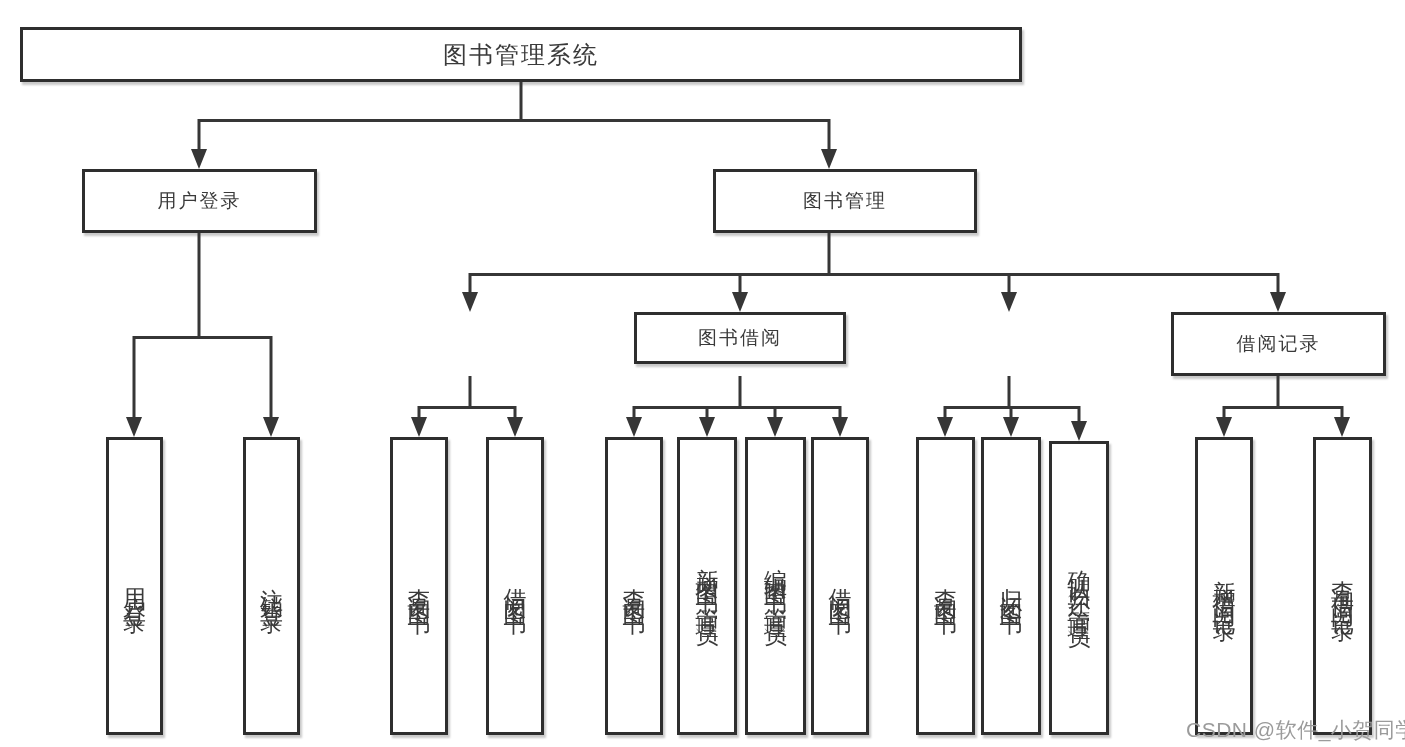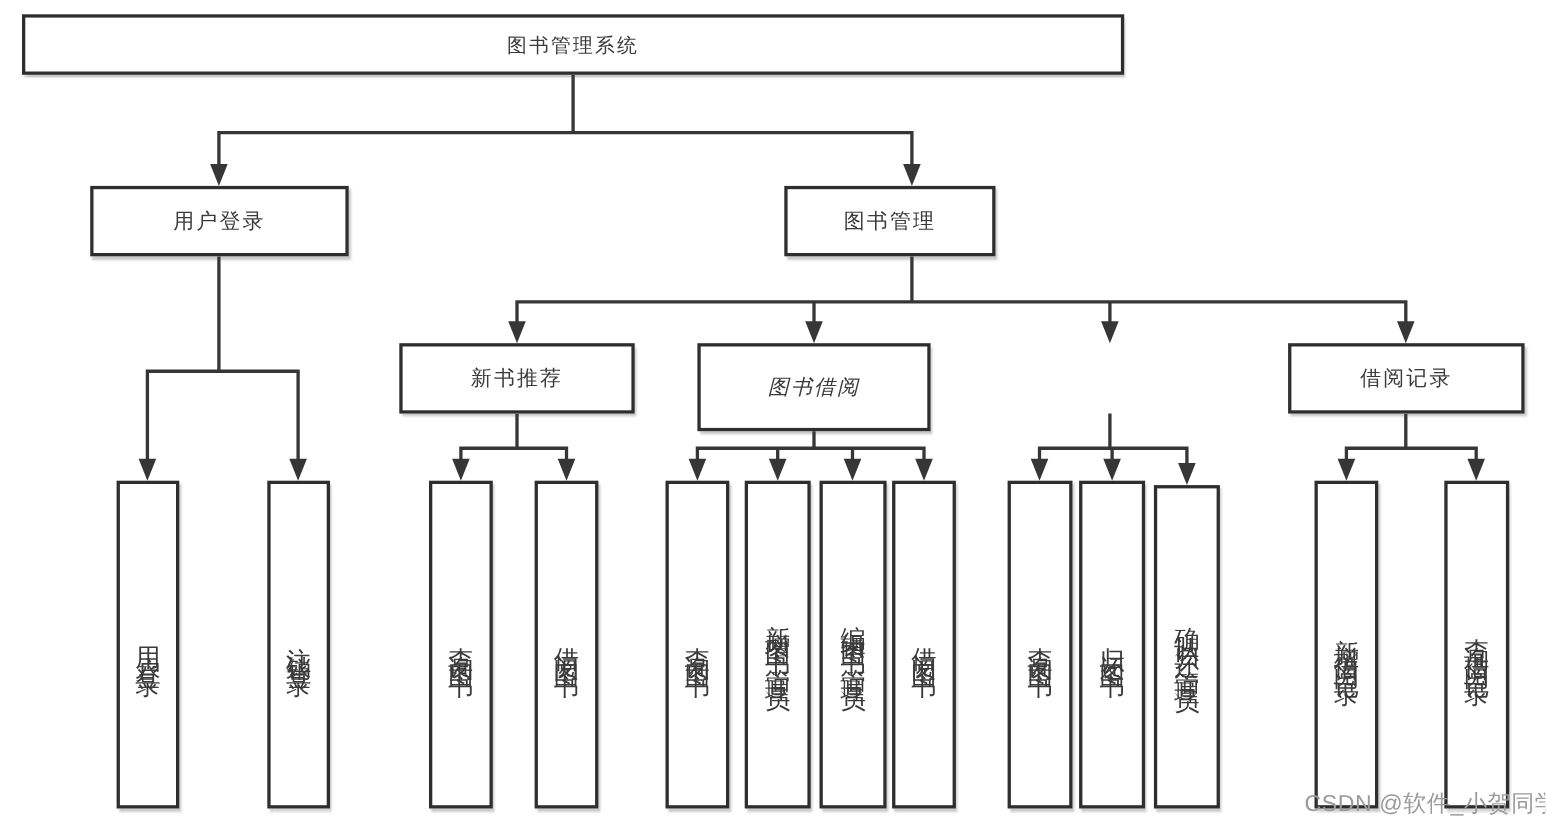--- a/index.html
+++ b/index.html
@@ -32,22 +32,23 @@
     justify-content: center;
     color: #3a3a3a;
     box-shadow: 2px 3px 2px rgba(60,60,60,0.28);
   }
   .node.h {
     font-size: 19px;
     letter-spacing: 2px;
     white-space: nowrap;
   }
   .node.root {
-    font-size: 18px;
+    font-size: 24px;
     letter-spacing: 2px;
+    margin-top: 14px;
   }
   .node.v {
     font-size: 23px;
   }
   .node.v .vtext {
     writing-mode: vertical-rl;
     text-orientation: mixed;
     letter-spacing: 8px;
     line-height: 1;
   }
@@ -128,24 +129,23 @@
       <polygon points="1003,417 1019,417 1011,437"></polygon>
       <polygon points="1071,421 1087,421 1079,441"></polygon>
       <polygon points="1216,417 1232,417 1224,437"></polygon>
       <polygon points="1334,417 1350,417 1342,437"></polygon>
     </g>
   </svg>
 
   <div class="node h root" style="left:20px; top:13px; width:1002px; height:55px;">图书管理系统</div>
 
   <div class="node h" style="left:82px; top:169px; width:235px; height:64px;">用户登录</div>
-  <div class="node h" style="left:713px; top:169px; width:192px; height:64px;">图书管理</div>
+  <div class="node h" style="left:713px; top:169px; width:264px; height:64px;">图书管理</div>
 
-  <div class="node h" style="left:363px; top:312px; width:214px; height:64px;">新书推荐</div>
-  <div class="node h" style="left:634px; top:312px; width:212px; height:80px;font-style:italic;">图书借阅</div>
+  <div class="node h" style="left:634px; top:312px; width:212px; height:52px;">图书借阅</div>
   <div class="node h" style="left:1171px; top:312px; width:215px; height:64px;">借阅记录</div>
 
   <div class="node v" style="left:106px; top:437px; width:57px; height:298px;">
     <span class="vtext">用户登录</span>
   </div>
   <div class="node v" style="left:243px; top:437px; width:57px; height:298px;">
     <span class="vtext">注销登录</span>
   </div>
 
   <div class="node v" style="left:390px; top:437px; width:58px; height:298px;">

